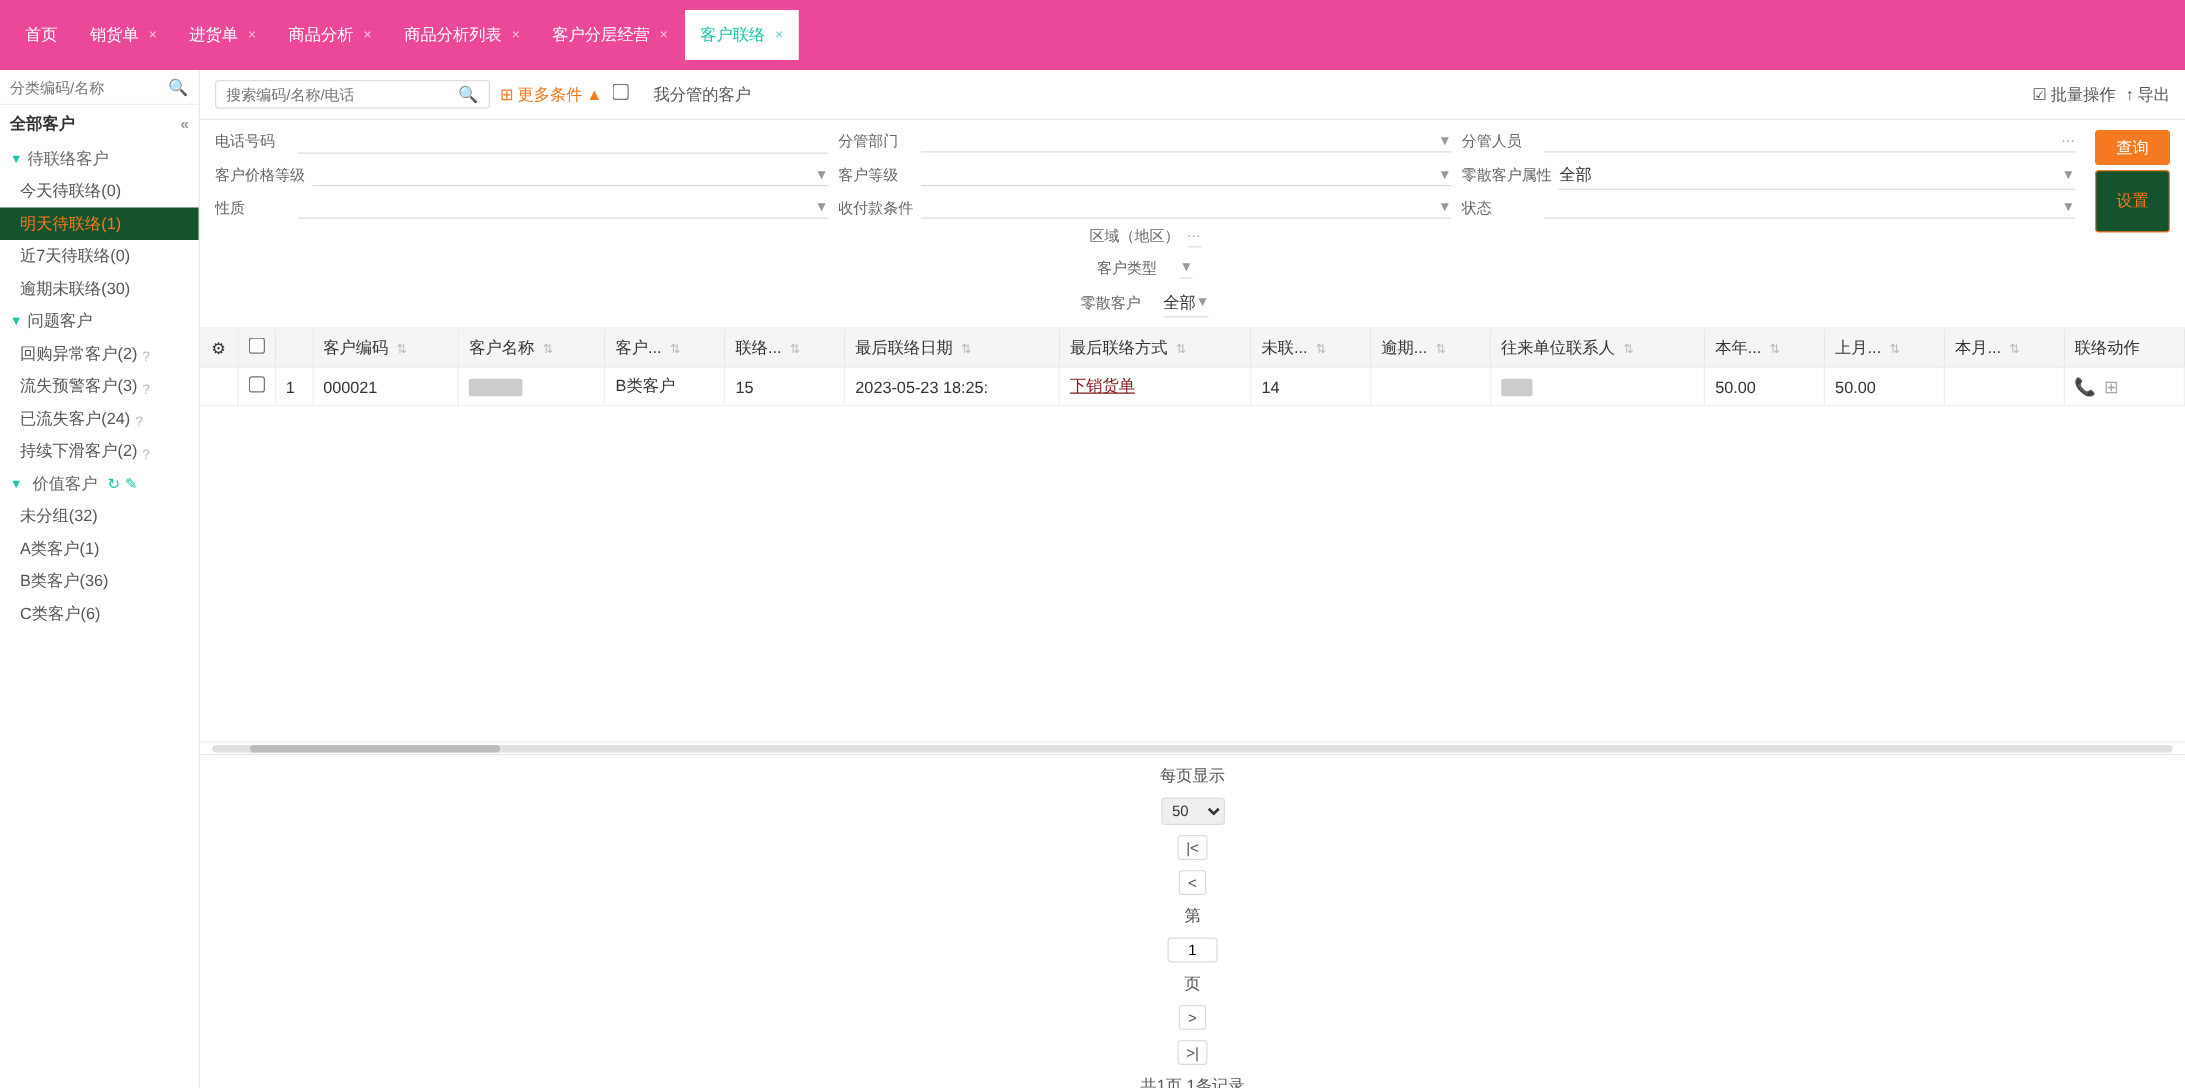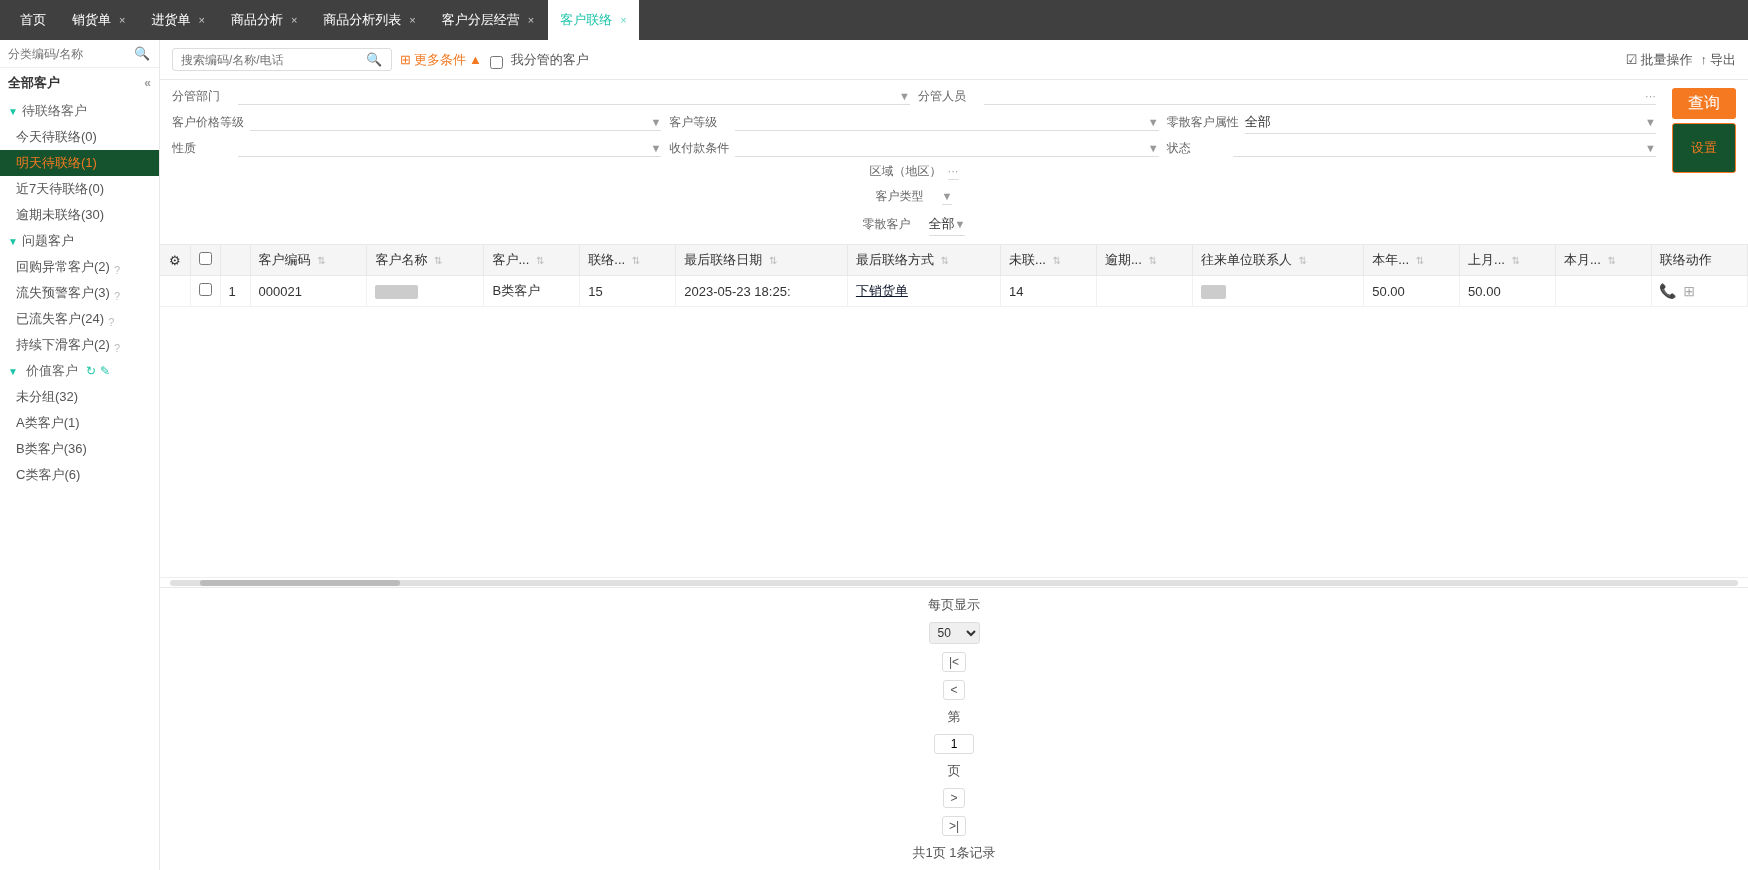--- a/index.html
+++ b/index.html
@@ -1,21 +1,21 @@
 <!DOCTYPE html>
 <html><head>
   <meta charset="utf-8">
   <style>
     * { box-sizing: border-box; margin: 0; padding: 0; font-family: 'Microsoft YaHei', Arial, sans-serif; font-size: 13px; }
     body { background: #f5f5f5; overflow: hidden; }
 
     
     .top-nav {
-      background: #404040;
-      height: 40px;
+      background: #ec4899;
+      height: 56px;
       display: flex;
       align-items: center;
       padding: 0 8px;
       gap: 2px;
     }
     .nav-item {
       color: #fff;
       padding: 0 12px;
       height: 40px;
       display: flex;
@@ -133,22 +133,22 @@
       align-items: center;
       gap: 3px;
       color: #f47920;
       cursor: pointer;
       font-size: 12px;
     }
     .more-conditions .filter-icon { font-size: 13px; }
 
     .my-customers {
       display: flex;
-      align-items: flex-end;
-      gap: 8px;
+      align-items: flex-start;
+      gap: 20px;
       color: #555;
       font-size: 12px;
       cursor: pointer;
     }
 
     .search-bar-right {
       margin-left: auto;
       display: flex;
       align-items: center;
       gap: 8px;
@@ -222,21 +222,21 @@
     .filter-select-arrow { color: #999; font-size: 11px; }
     .filter-more { color: #999; font-size: 11px; cursor: pointer; }
 
     .query-btn {
       background: #f47920;
       color: #fff;
       border: none;
       padding: 5px 16px;
       border-radius: 3px;
       cursor: pointer;
-      font-size: 16px;
+      font-size: 13px;
     }
     .set-btn {
       background: #14532d;
       color: #f47920;
       border: 1px solid #f47920;
       padding: 15px 16px;
       border-radius: 3px;
       cursor: pointer;
       font-size: 13px;
     }
@@ -275,21 +275,21 @@
       border-bottom: 1px solid #f0f0f0;
       border-right: 1px solid #f0f0f0;
       padding: 6px 8px;
       color: #333;
       white-space: nowrap;
     }
     .data-table .checkbox-col { width: 30px; text-align: center; }
     .data-table .num-col { width: 30px; text-align: center; }
     .data-table .settings-col { width: 30px; text-align: center; }
 
-    .link-text { color: #0f172a; cursor: pointer; text-decoration: underline; }
+    .link-text { color: #7f1d1d; cursor: pointer; text-decoration: underline; }
     .blurred-text {
       background: #ccc;
       color: transparent;
       border-radius: 2px;
       user-select: none;
       font-size: 12px;
       padding: 0 4px;
     }
 
     
@@ -486,20 +486,24 @@
           <span>导出</span>
         </div>
       </div>
     </div>
 
     <div class="filter-panel">
       <div style="display:flex; gap:8px; align-items:flex-start;">
         <div style="flex:1;">
 
           <div class="filter-row">
+            <div class="filter-field">
+              <span class="filter-label">电话号码</span>
+              <input class="filter-input" style="">
+            </div>
             <div class="filter-field">
               <span class="filter-label">分管部门</span>
               <div class="filter-select">
                 <span></span>
                 <span class="filter-select-arrow">▼</span>
               </div>
             </div>
             <div class="filter-field">
               <span class="filter-label">分管人员</span>
               <div class="filter-select">

